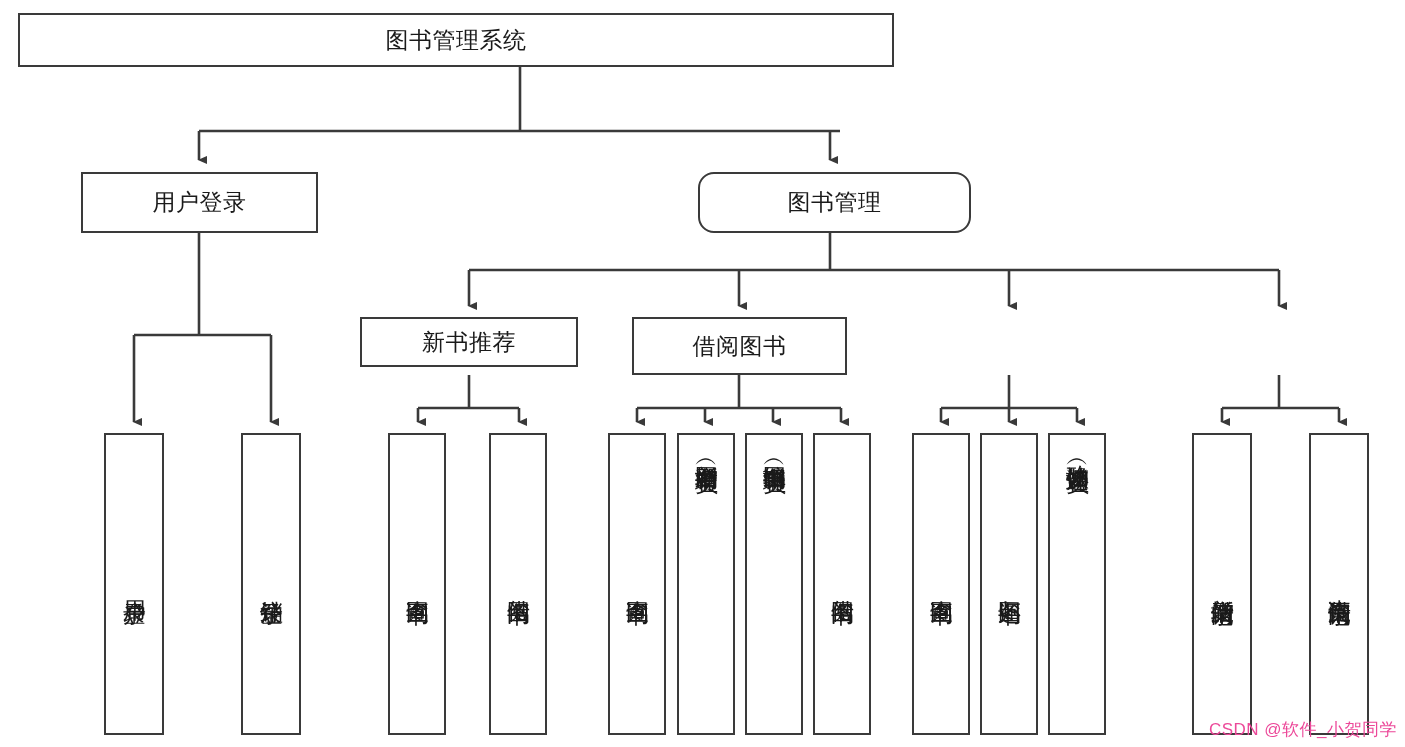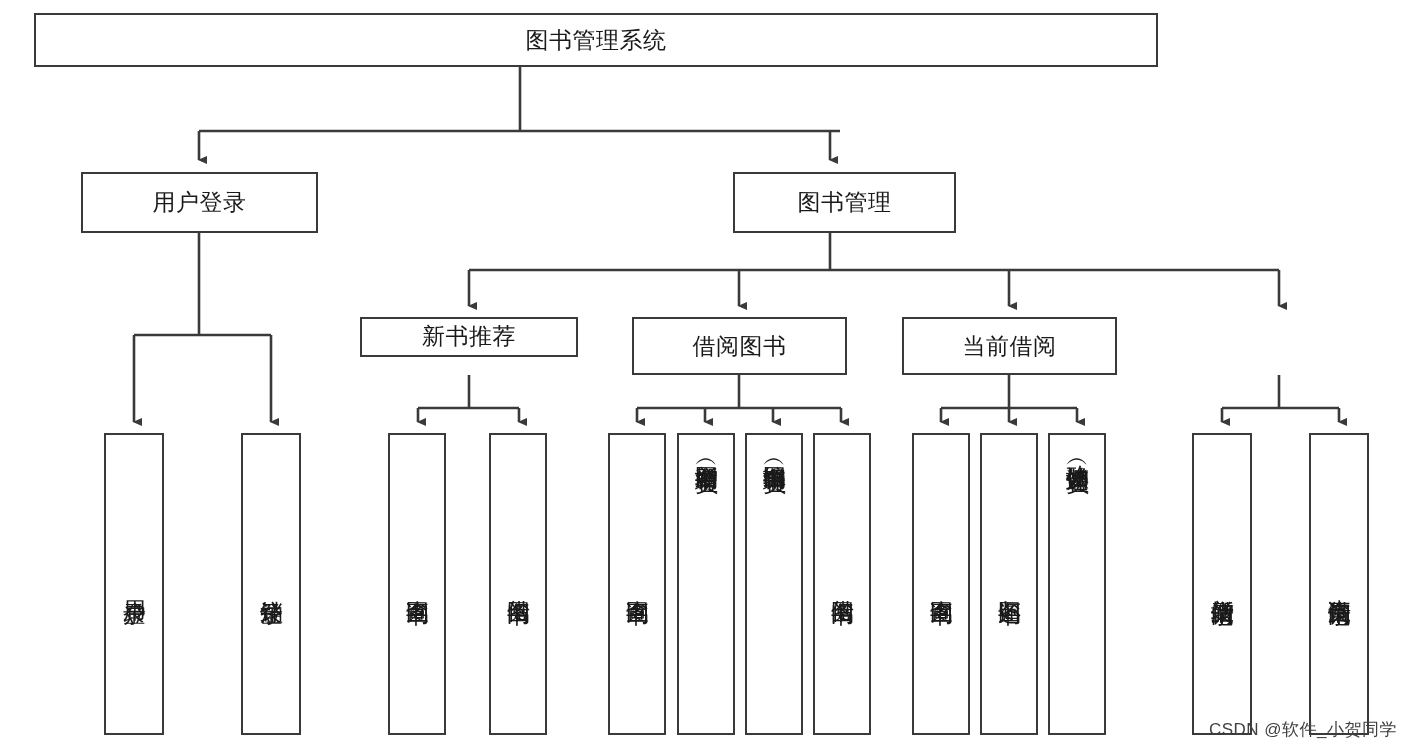--- a/index.html
+++ b/index.html
@@ -62,21 +62,21 @@
   }
   .node.vertical.centered {
     align-items: center;
     padding-top: 0;
   }
   #watermark {
     position: absolute;
     right: 8px;
     bottom: 6px;
     font-size: 17px;
-    color: #404040;
+    color: #ec4899;
     letter-spacing: 0.5px;
     white-space: nowrap;
     user-select: none;
   }
 </style>
 </head>
 <body>
 
 <div id="diagram-root">
 
@@ -124,43 +124,40 @@
       <path d="M1009,408 L1009,422" marker-end="url(#arrowhead)"></path>
       <path d="M1077,408 L1077,422" marker-end="url(#arrowhead)"></path>
 
       <path d="M1279,375 L1279,408"></path>
       <path d="M1222,408 L1339,408"></path>
       <path d="M1222,408 L1222,422" marker-end="url(#arrowhead)"></path>
       <path d="M1339,408 L1339,422" marker-end="url(#arrowhead)"></path>
     </g>
   </svg>
 
-  <div class="node root horizontal" style="left:34px; top:13px; width:1124px; height:54px;">
+  <div class="node root horizontal" style="left:18px; top:13px; width:876px; height:54px;">
     <span class="node-label">图书管理系统</span>
   </div>
 
   <div class="node horizontal" style="left:81px; top:172px; width:237px; height:61px;">
     <span class="node-label">用户登录</span>
   </div>
 
-  <div class="node horizontal" style="left:733px; top:172px; width:223px; height:61px;">
+  <div class="node horizontal" style="left:698px; top:172px; width:273px; height:61px;border-radius:16px;">
     <span class="node-label">图书管理</span>
   </div>
 
-  <div class="node horizontal" style="left:360px; top:317px; width:218px; height:40px;font-family:Liberation Serif, serif;">
+  <div class="node horizontal" style="left:360px; top:317px; width:218px; height:50px;">
     <span class="node-label">新书推荐</span>
   </div>
 
   <div class="node horizontal" style="left:632px; top:317px; width:215px; height:58px;">
     <span class="node-label">借阅图书</span>
   </div>
 
-  <div class="node horizontal" style="left:902px; top:317px; width:215px; height:58px;">
-    <span class="node-label">当前借阅</span>
-  </div>
 
 
   <div class="node vertical centered" style="left:104px; top:433px; width:60px; height:302px;">
     <span class="node-label">用户登录</span>
   </div>
 
   <div class="node vertical centered" style="left:241px; top:433px; width:60px; height:302px;">
     <span class="node-label">注销登录</span>
   </div>
 

